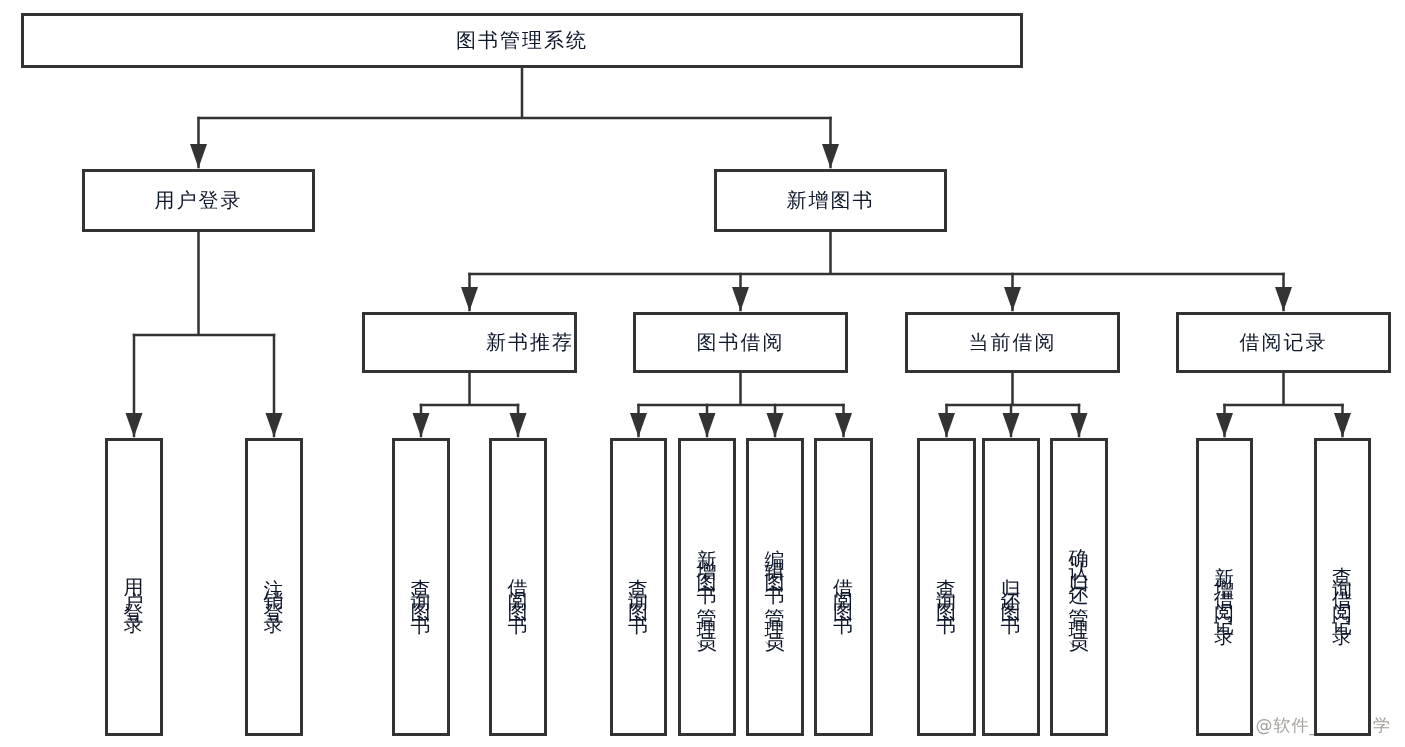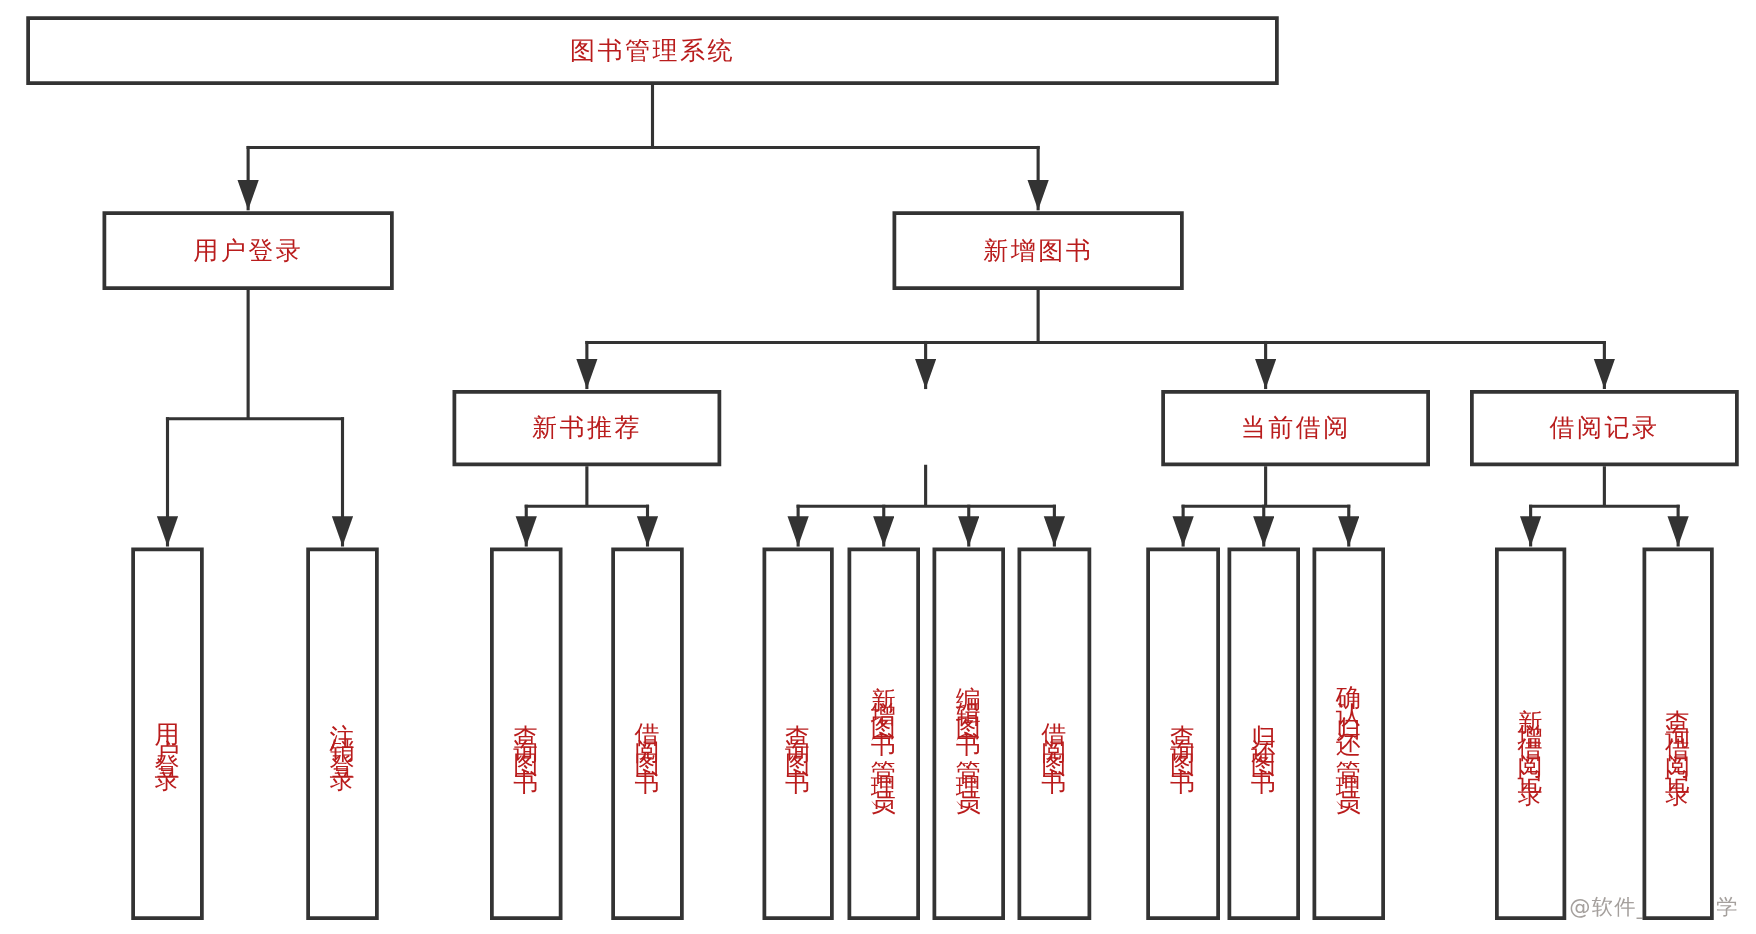--- a/index.html
+++ b/index.html
@@ -23,21 +23,21 @@
     background: #ffffff;
     border: 3px solid #333333;
     display: flex;
     align-items: center;
     justify-content: center;
     color: #333333;
   }
   .node .label {
     font-size: 20px;
     letter-spacing: 2px;
-    color: #b91c1c;
+    color: #0f172a;
     white-space: nowrap;
   }
   .node.vertical .label {
     writing-mode: vertical-rl;
     text-orientation: mixed;
     letter-spacing: 12px;
     white-space: normal;
     line-height: 1.1;
   }
   #watermark {
@@ -91,24 +91,27 @@
   <div id="watermark">CSDN @软件_小贺同学</div>
 <div class="node" style="left: 21px; top: 13px; width: 1002px; height: 55px;">
       <span class="label">图书管理系统</span>
     </div>
     <div class="node" style="left: 82px; top: 169px; width: 233px; height: 63px;">
       <span class="label">用户登录</span>
     </div>
     <div class="node" style="left: 714px; top: 169px; width: 233px; height: 63px;">
       <span class="label">新增图书</span>
     </div>
-    <div class="node" style="left: 362px; top: 312px; width: 215px; height: 61px;">
+    <div class="node" style="left: 362px; top: 312px; width: 215px; height: 61px; justify-content: flex-end;">
       <span class="label">新书推荐</span>
     </div>
-    <div class="node" style="left: 905px; top: 312px; width: 215px; height: 61px; margin-left: 24px;">
+    <div class="node" style="left: 633px; top: 312px; width: 215px; height: 61px;">
+      <span class="label">图书借阅</span>
+    </div>
+    <div class="node" style="left: 905px; top: 312px; width: 215px; height: 61px;">
       <span class="label">当前借阅</span>
     </div>
     <div class="node" style="left: 1176px; top: 312px; width: 215px; height: 61px; align-items: center;">
       <span class="label">借阅记录</span>
     </div>
     <div class="node vertical" style="left: 105px; top: 438px; width: 58px; height: 298px;">
       <span class="label">用户登录</span>
     </div>
     <div class="node vertical" style="left: 245px; top: 438px; width: 58px; height: 298px;">
       <span class="label">注销登录</span>

